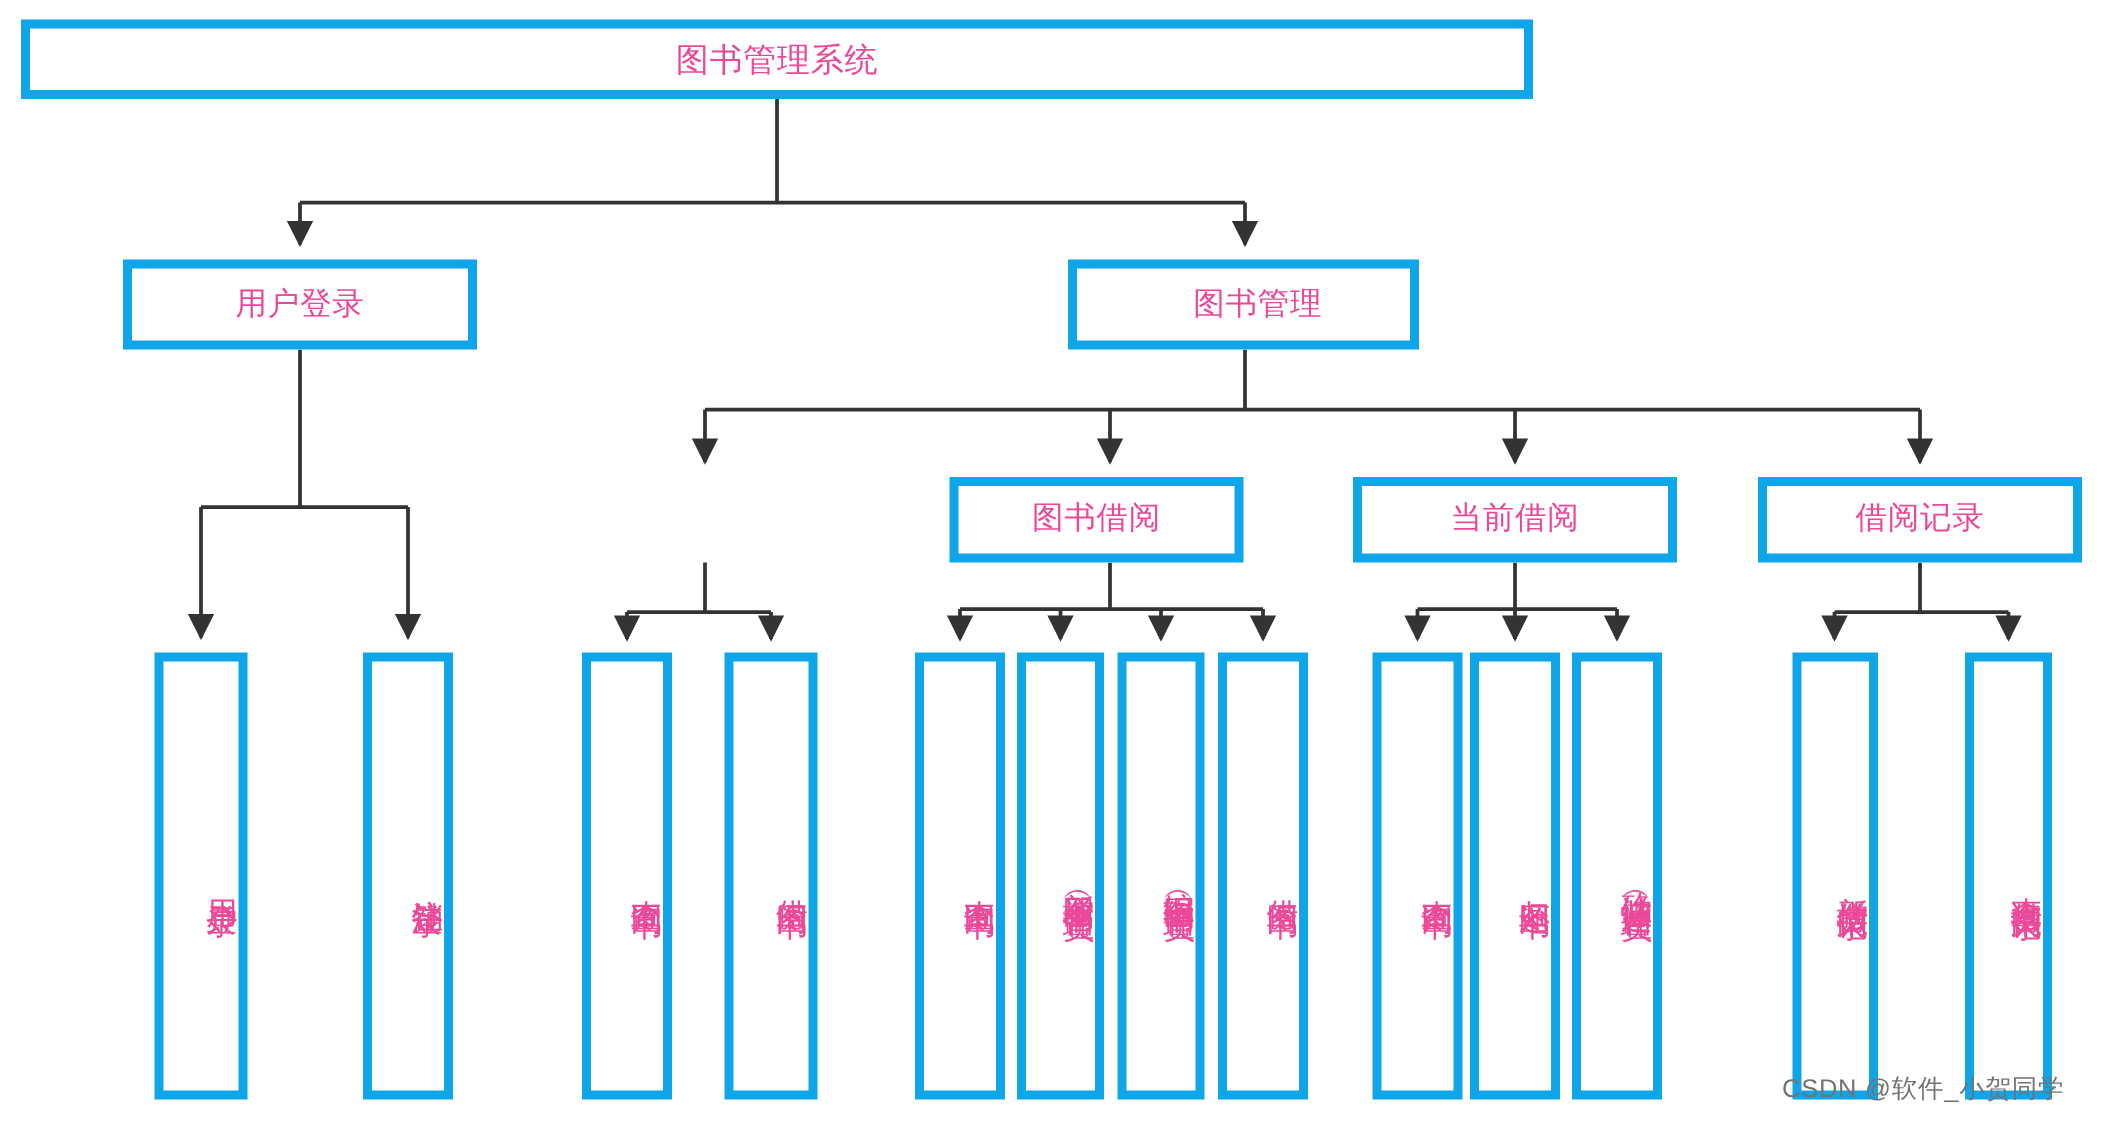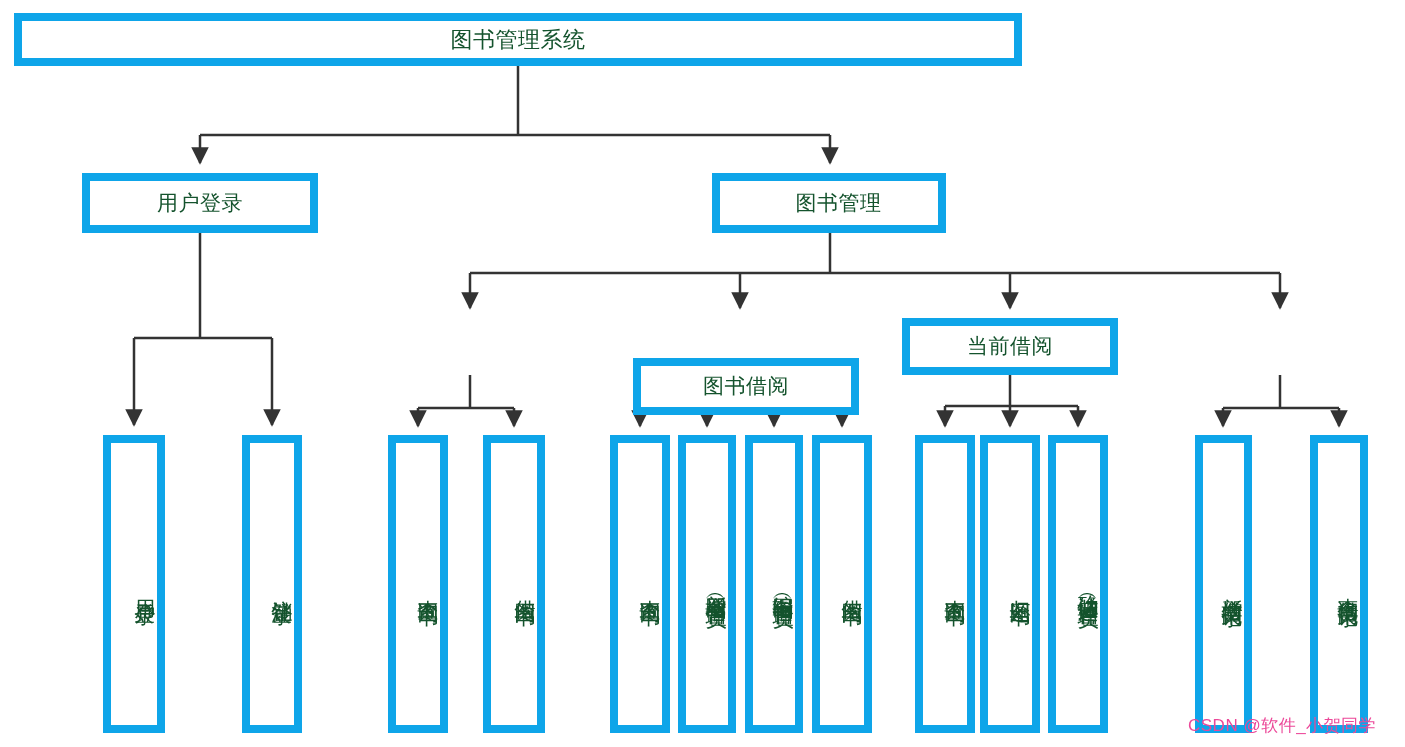--- a/index.html
+++ b/index.html
@@ -20,26 +20,26 @@
   #diagram-svg {
     position: absolute;
     left: 0;
     top: 0;
     width: 1405px;
     height: 747px;
   }
   .node {
     position: absolute;
     box-sizing: border-box;
-    border: 8px solid #0ea5e9;
+    border: 6px solid #0ea5e9;
     background: #ffffff;
     display: flex;
     align-items: center;
     justify-content: center;
-    color: #14532d;
+    color: #ec4899;
     line-height: 1.18;
   }
   .node-h {
     font-size: 21px;
     letter-spacing: 0.5px;
   }
   .node-v {
     writing-mode: vertical-rl;
     text-orientation: upright;
     font-size: 21px;
@@ -49,21 +49,21 @@
     justify-content: center;
   }
   .node-root {
     font-size: 22px;
   }
   #watermark {
     position: absolute;
     left: 1188px;
     top: 714px;
     font-size: 17px;
-    color: #ec4899;
+    color: #737373;
     white-space: nowrap;
     letter-spacing: 0.5px;
   }
 </style>
 </head>
 <body>
 
 <div id="diagram-root">
 
   <svg id="diagram-svg" viewBox="0 0 1405 747" xmlns="http://www.w3.org/2000/svg">
@@ -120,25 +120,28 @@
     <span>图书管理系统</span>
   </div>
 
   <div class="node node-h" style="left:82px; top:173px; width:236px; height:60px;">
     <span>用户登录</span>
   </div>
   <div class="node node-h" style="left:712px; top:173px; width:234px; height:60px;padding-left:19px;">
     <span>图书管理</span>
   </div>
 
-  <div class="node node-h" style="left:633px; top:318px; width:226px; height:57px;margin-top:40px;">
+  <div class="node node-h" style="left:633px; top:318px; width:196px; height:57px;">
     <span>图书借阅</span>
   </div>
   <div class="node node-h" style="left:902px; top:318px; width:216px; height:57px;">
     <span>当前借阅</span>
+  </div>
+  <div class="node node-h" style="left:1172px; top:318px; width:216px; height:57px;">
+    <span>借阅记录</span>
   </div>
 
   <div class="node node-v" style="left:103px; top:435px; width:62px; height:298px;">
     <span>用户登录</span>
   </div>
   <div class="node node-v" style="left:242px; top:435px; width:60px; height:298px;">
     <span>注销登录</span>
   </div>
   <div class="node node-v" style="left:388px; top:435px; width:60px; height:298px;">
     <span>查询图书</span>

